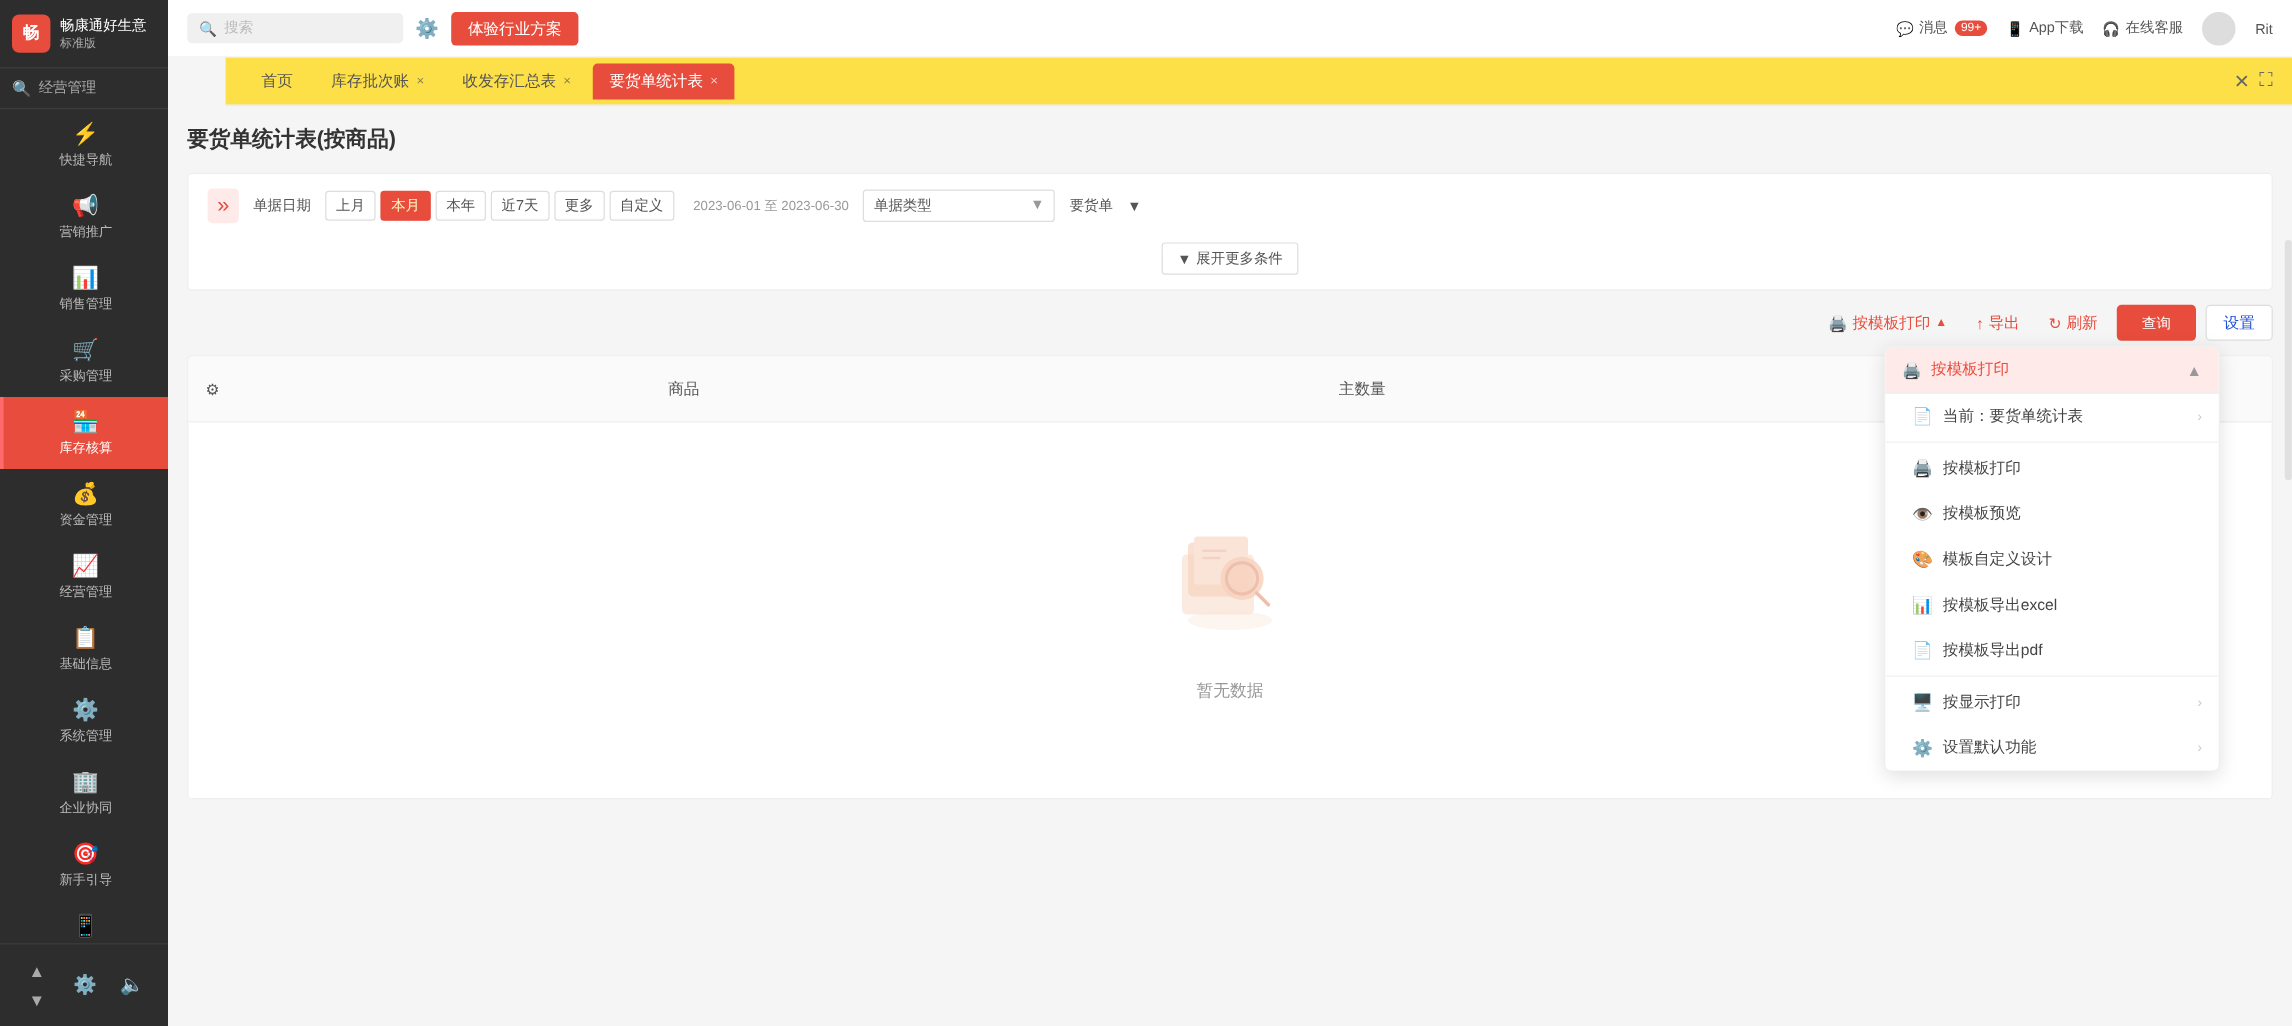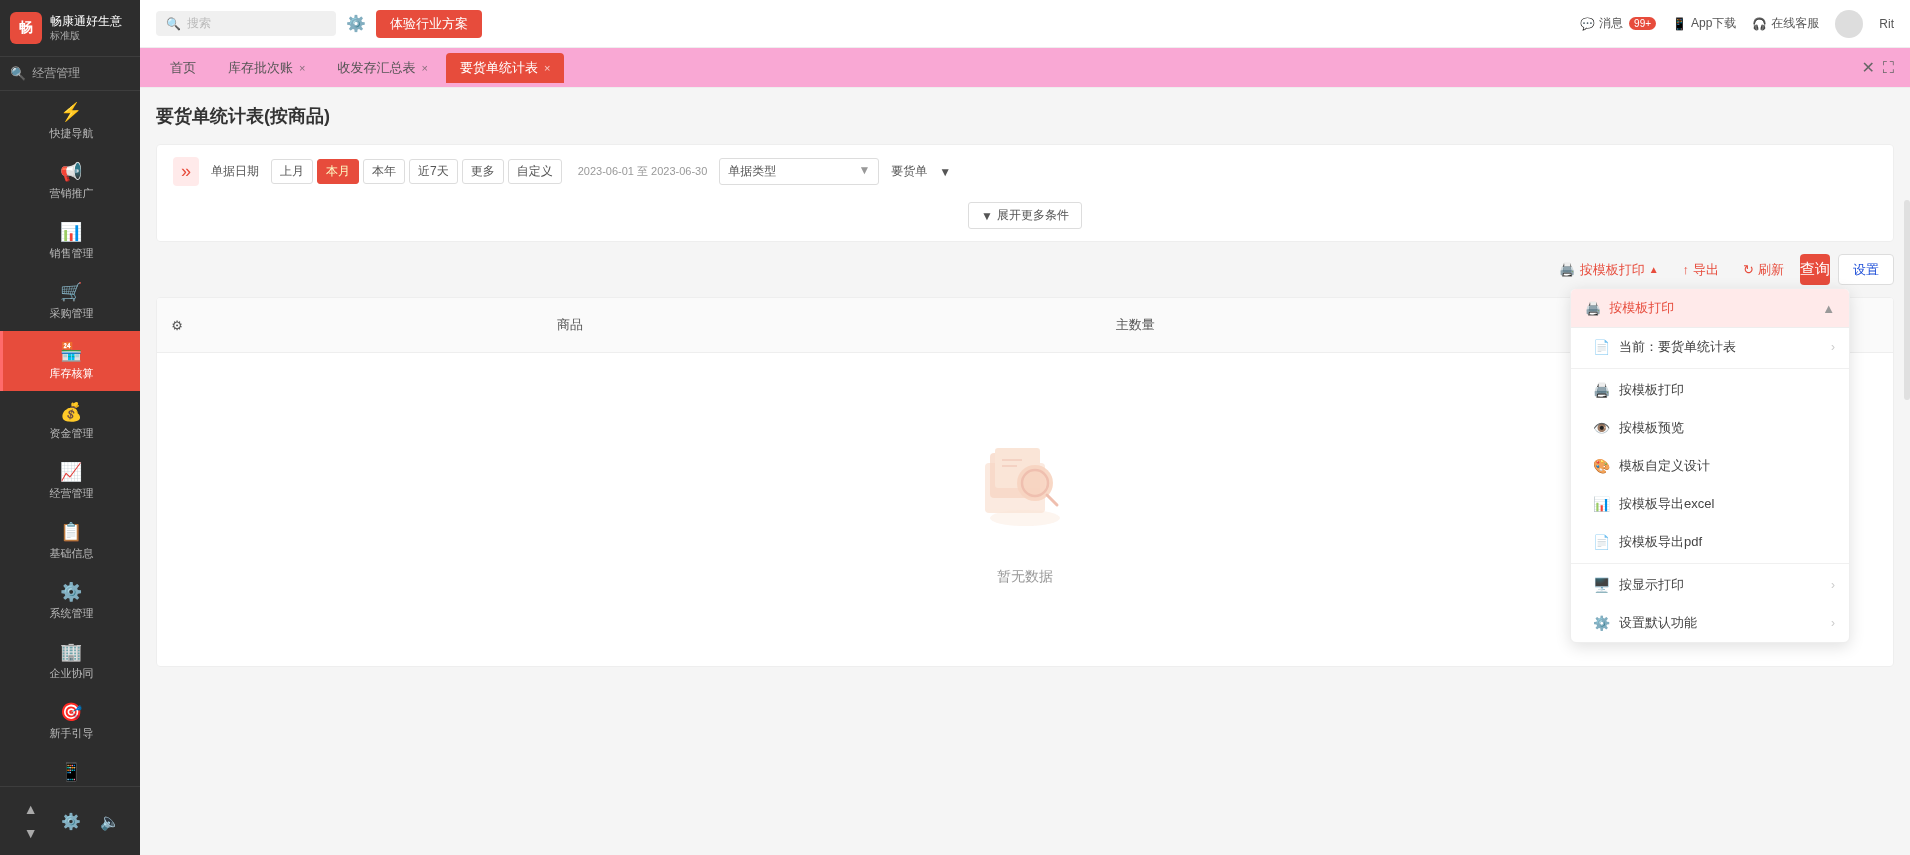--- a/index.html
+++ b/index.html
@@ -120,28 +120,29 @@
     .topbar-avatar {
       width: 28px;
       height: 28px;
       background: #ddd;
       border-radius: 50%;
     }
     .topbar-username { font-size: 12px; color: #555; }
 
     
     .tabbar {
-      background: #f9a8d4;
+      background: #fde047;
       height: 40px;
       display: flex;
       align-items: center;
       padding: 0 16px;
       border-bottom: 1px solid #eee;
       flex-shrink: 0;
       gap: 4px;
+      margin-left: 48px;
     }
     .tab {
       display: flex;
       align-items: center;
       padding: 6px 14px;
       font-size: 13px;
       color: #555;
       cursor: pointer;
       border-radius: 4px 4px 0 0;
       position: relative;
@@ -237,22 +238,22 @@
       padding: 4px 12px;
       border: 1px solid #ddd;
       border-radius: 3px;
       background: #fff;
     }
     .btn-query {
       background: #e74c3c;
       color: #fff;
       border: none;
       border-radius: 4px;
-      padding: 6px 0;
-      font-size: 15px;
+      padding: 6px 21px;
+      font-size: 12px;
       cursor: pointer;
     }
     .btn-settings {
       background: #fff;
       color: #1d4ed8;
       border: 1px solid #ddd;
       border-radius: 4px;
       padding: 5px 14px;
       font-size: 13px;
       cursor: pointer;

